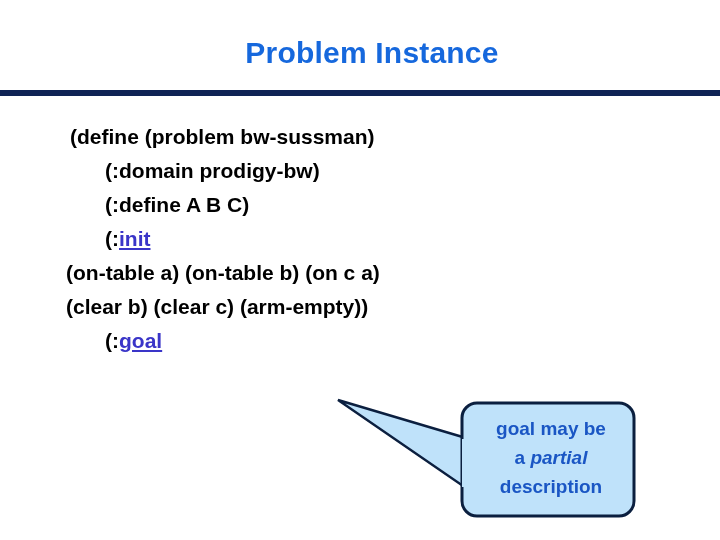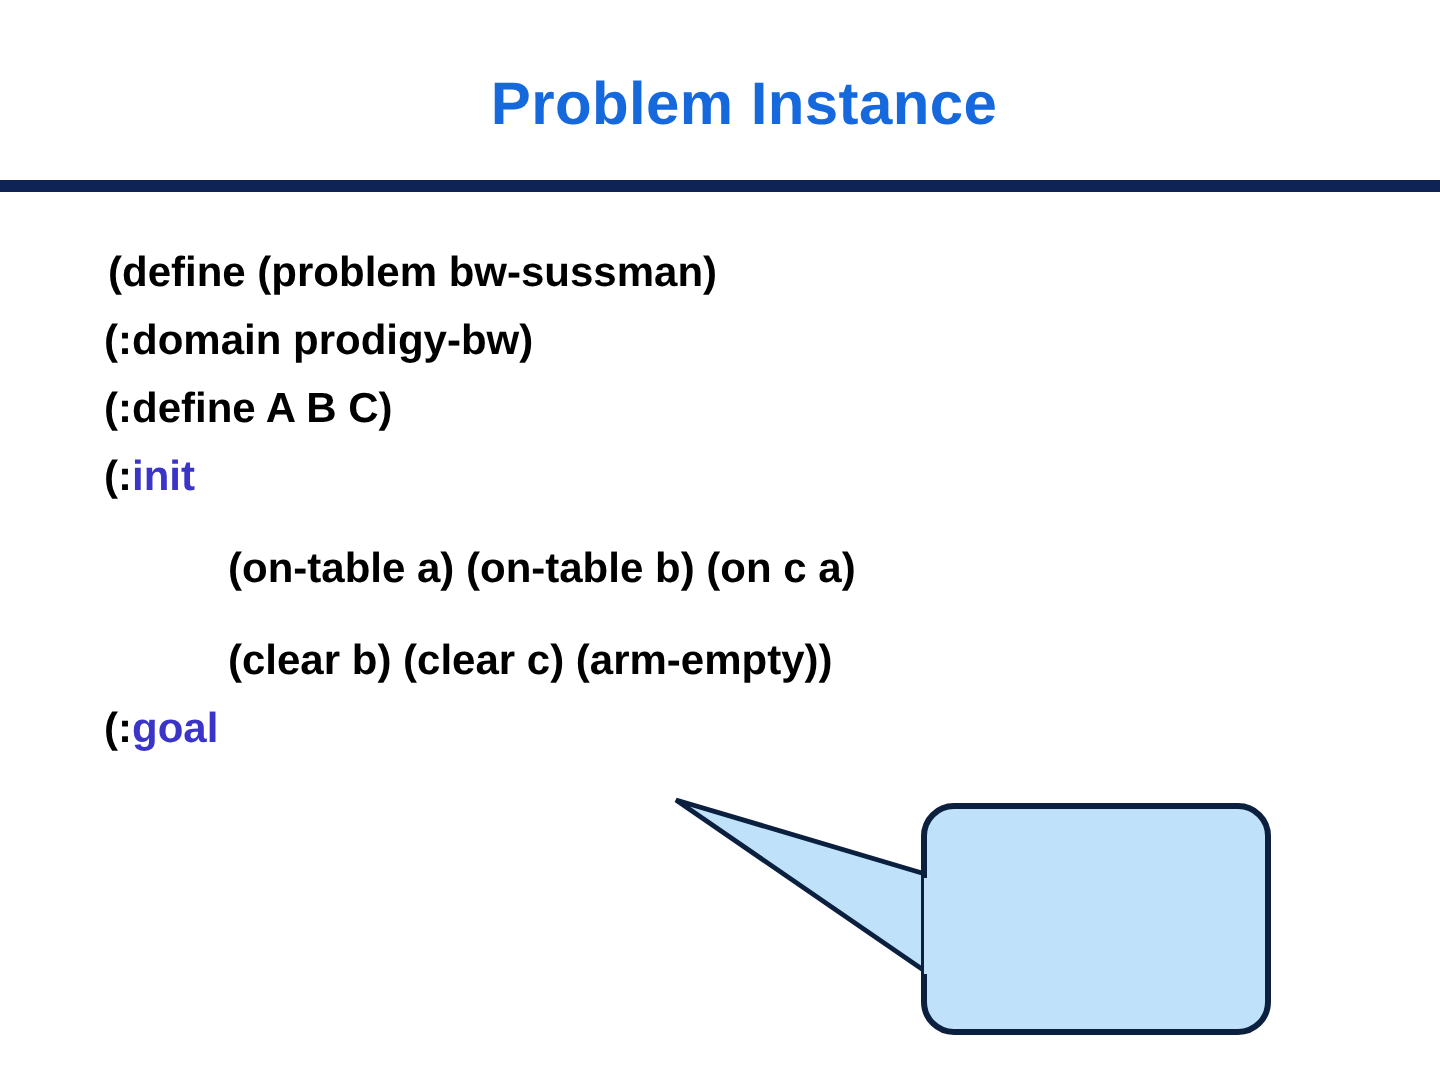--- a/index.html
+++ b/index.html
@@ -48,26 +48,27 @@
     width: 560px;
     font-size: 21px;
     font-weight: bold;
     color: #000000;
     line-height: 34px;
   }
   .code-line {
     white-space: pre;
     height: 34px;
   }
-  .indent-0 { padding-left: 54px; }
-  .indent-1 { padding-left: 52px; }
-  .indent-2 { padding-left: 114px; margin-top: 12px; }
+  .indent-0 { padding-left: 70px; }
+  .indent-1 { padding-left: 105px; }
+  .indent-2 { padding-left: 66px; }
 
   .kw {
     color: #3a35c8;
+    text-decoration: underline;
   }
 
   
   #callout {
     position: absolute;
     left: 330px;
     top: 392px;
     width: 310px;
     height: 132px;
   }
@@ -112,13 +113,18 @@
 
 <div id="callout">
   <svg id="callout-svg" width="310" height="132" viewBox="0 0 310 132">
 
     <path d="M 8 8 L 136 46 L 136 96 Z" fill="#bfe2fa" stroke="#0b1f3f" stroke-width="2.4" stroke-linejoin="miter"></path>
 
     <rect x="132" y="11" width="172" height="113" rx="15" ry="15" fill="#bfe2fa" stroke="#0b1f3f" stroke-width="3"></rect>
 
     <path d="M 134 47 L 134 95" stroke="#bfe2fa" stroke-width="4"></path>
   </svg>
+  <div id="callout-text">
+      <div class="ct-line"><span>goal may be</span></div>
+      <div class="ct-line"><span>a </span><span class="italic">partial</span></div>
+      <div class="ct-line"><span>description</span></div>
+    </div>
 </div>
 
 </body></html>

